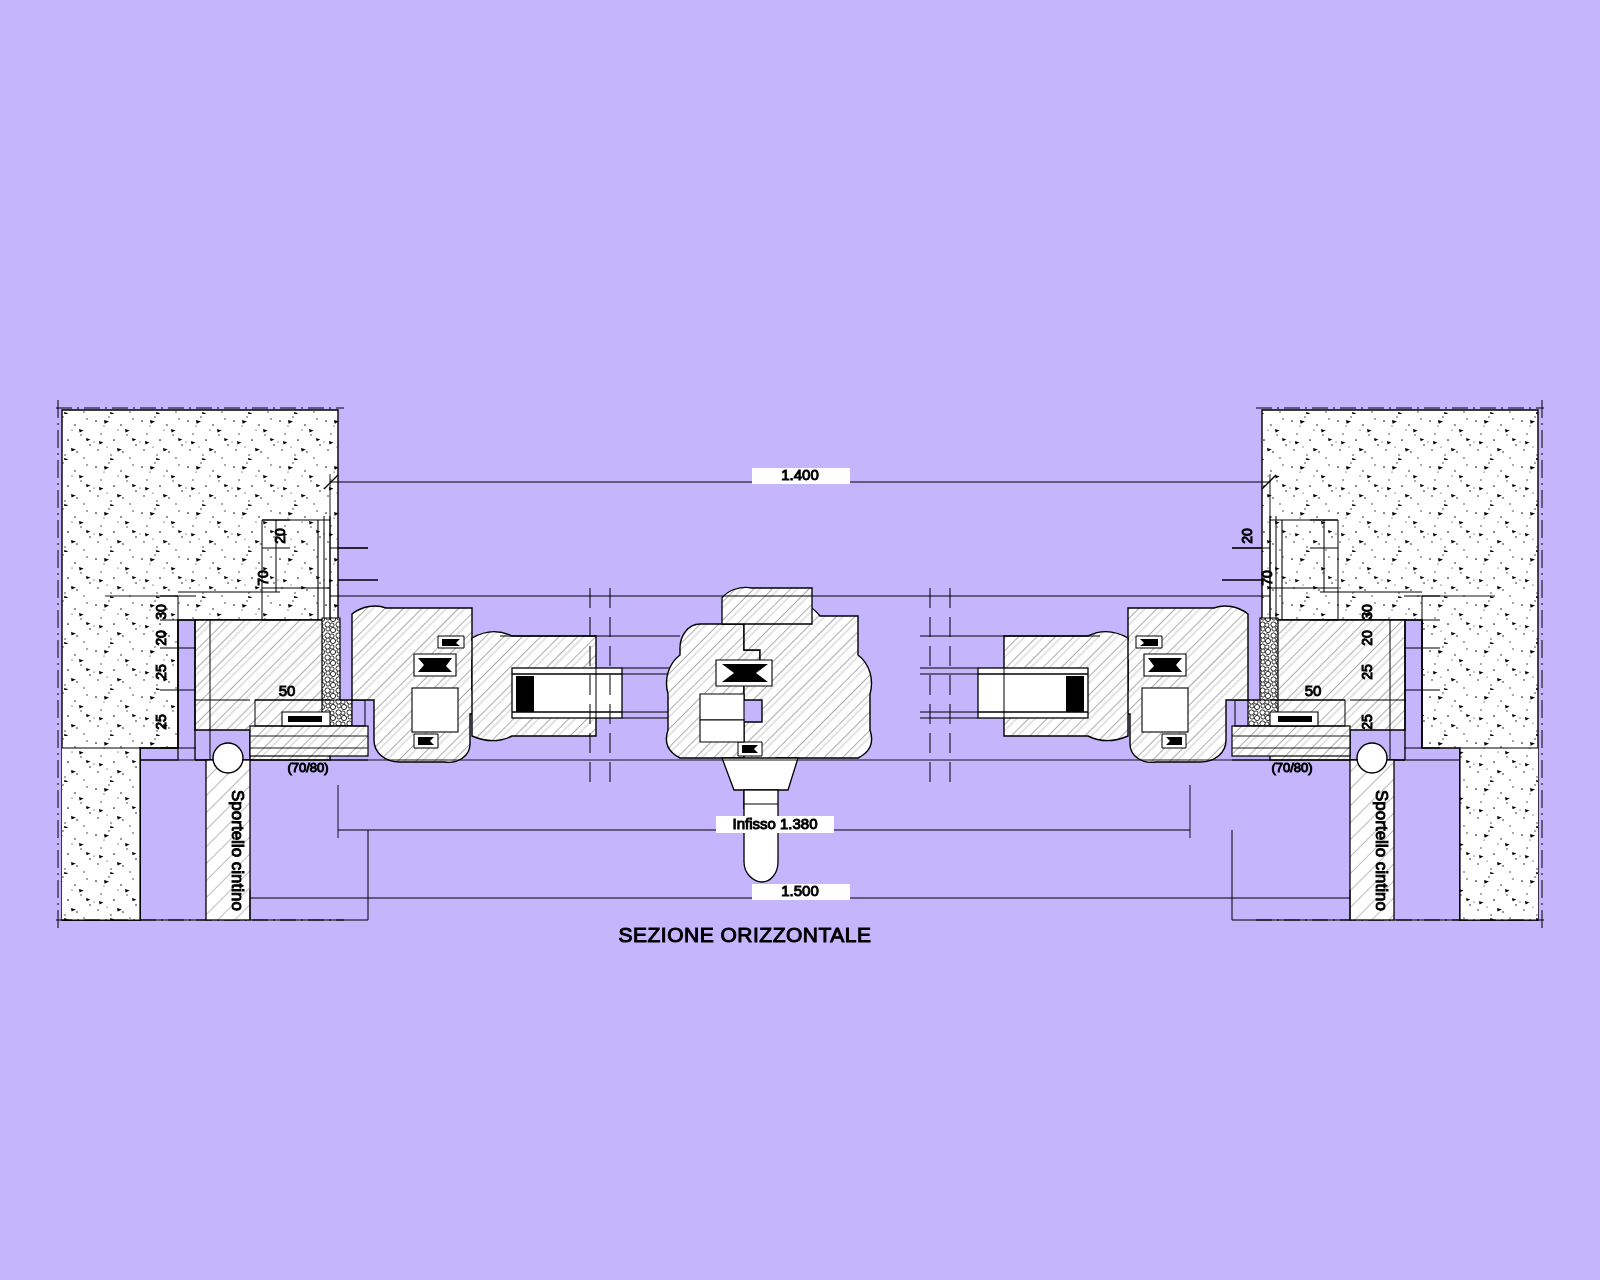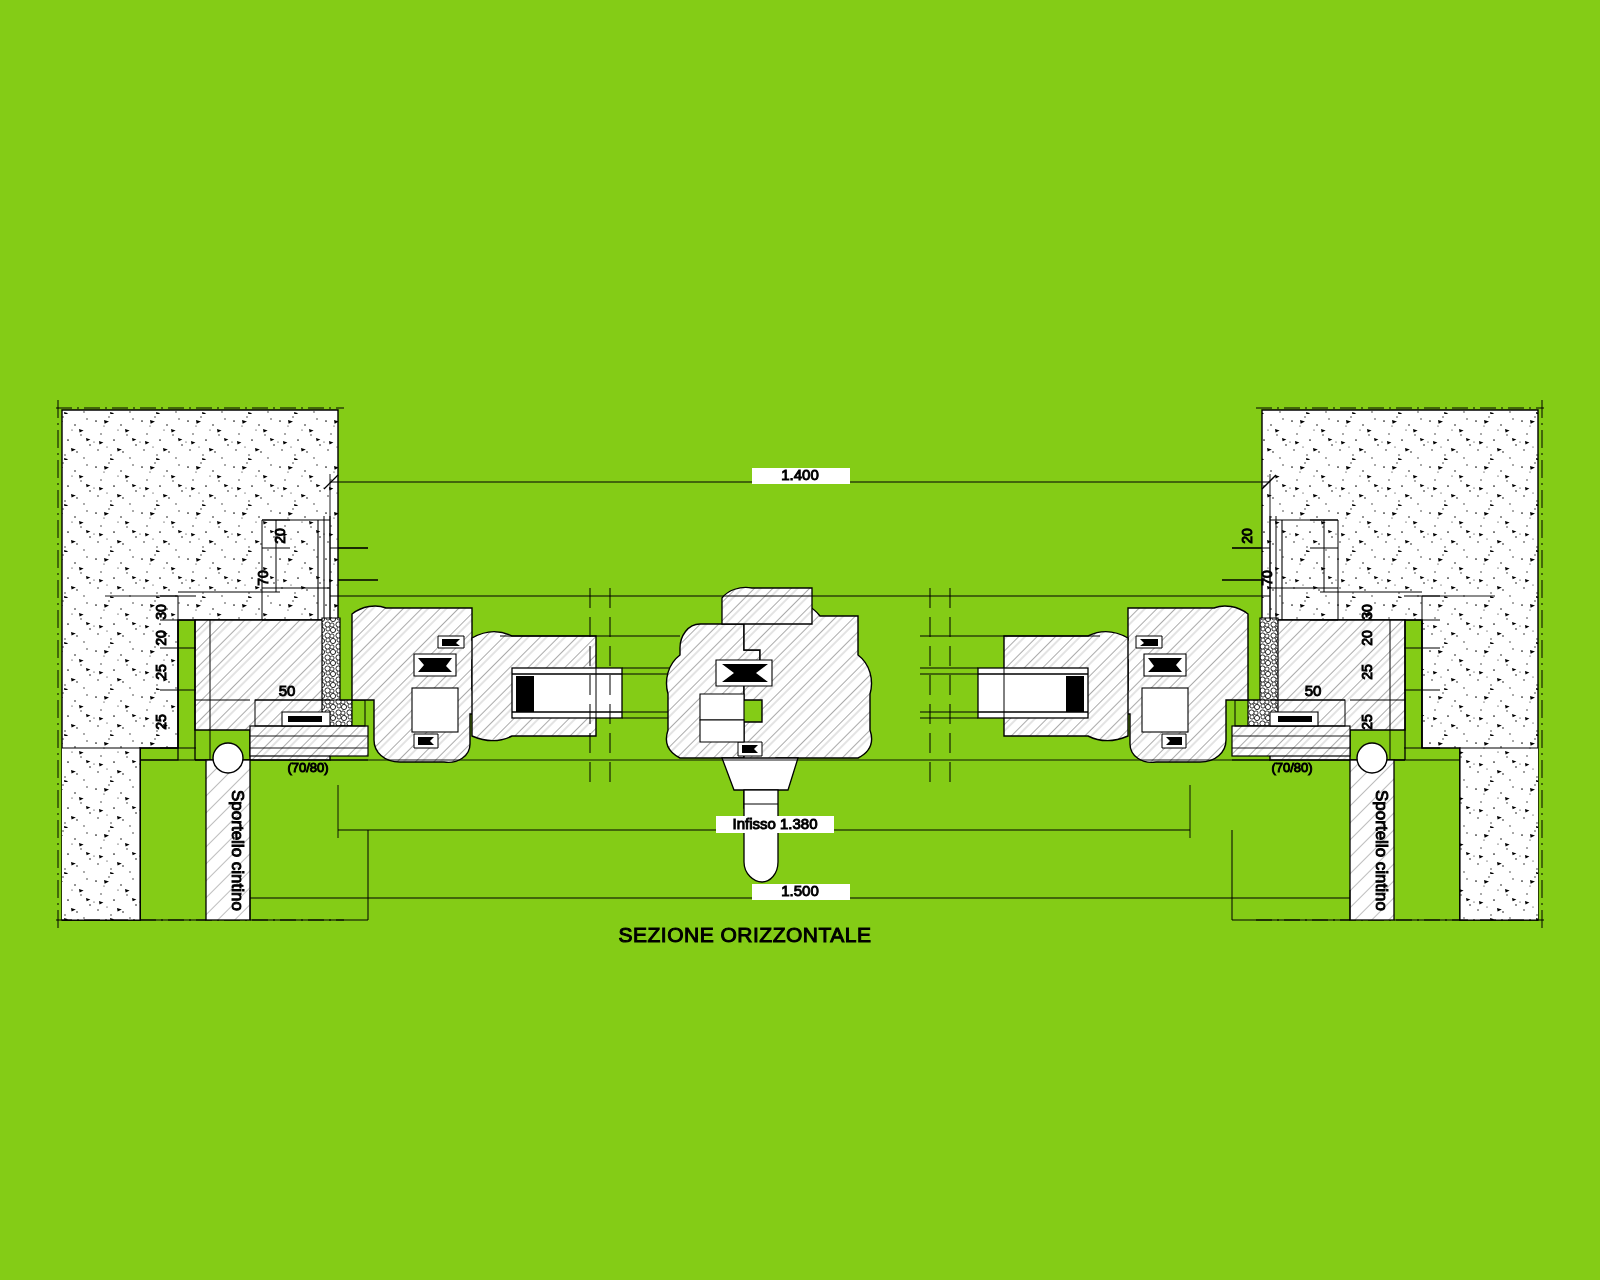--- a/index.html
+++ b/index.html
@@ -1,18 +1,18 @@
 <!DOCTYPE html>
 <html><head>
 <meta charset="utf-8">
 <style>
   html,body{margin:0;padding:0;background:#ffffff;}
   body{width:1600px;height:1280px;overflow:hidden;
        font-family:"Liberation Sans", sans-serif;}
-  #stage{position:relative;width:1600px;height:1280px;background:#84cc16;}
+  #stage{position:relative;width:1600px;height:1280px;background:#c4b5fd;}
   svg{display:block;}
   .cad-text{font-family:"Liberation Sans", sans-serif;fill:#000;}
 </style>
 </head>
 <body>
 
 <div id="stage">
 <svg width="1600" height="1280" viewBox="0 0 1600 1280">
 
   <defs>

